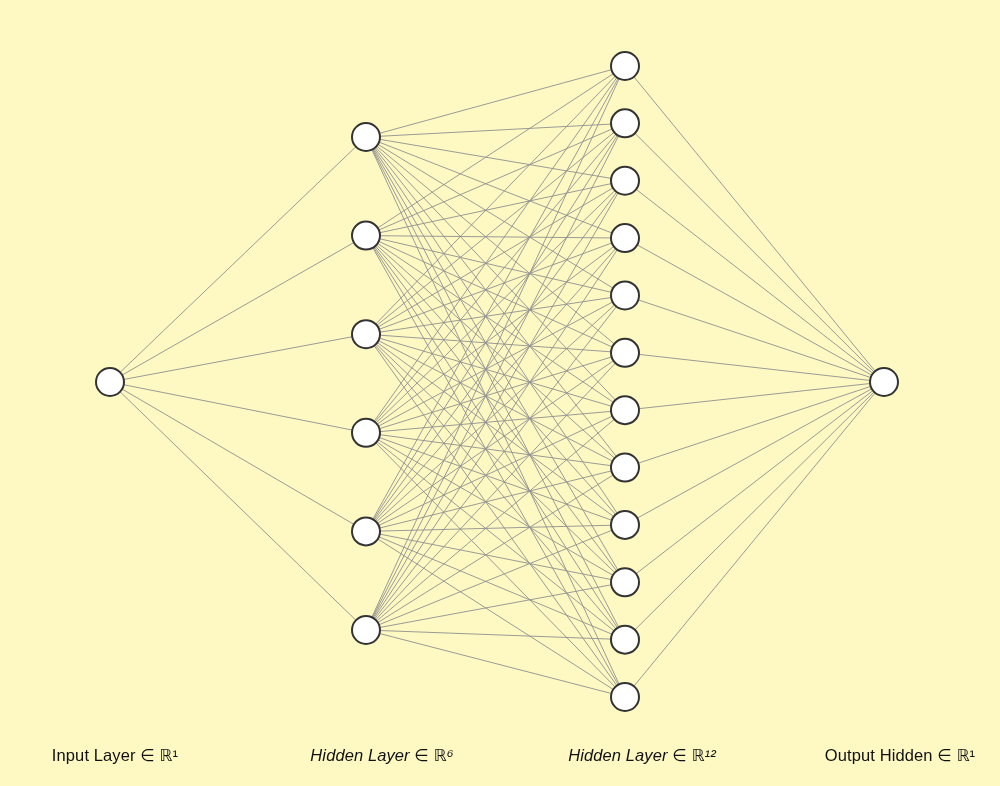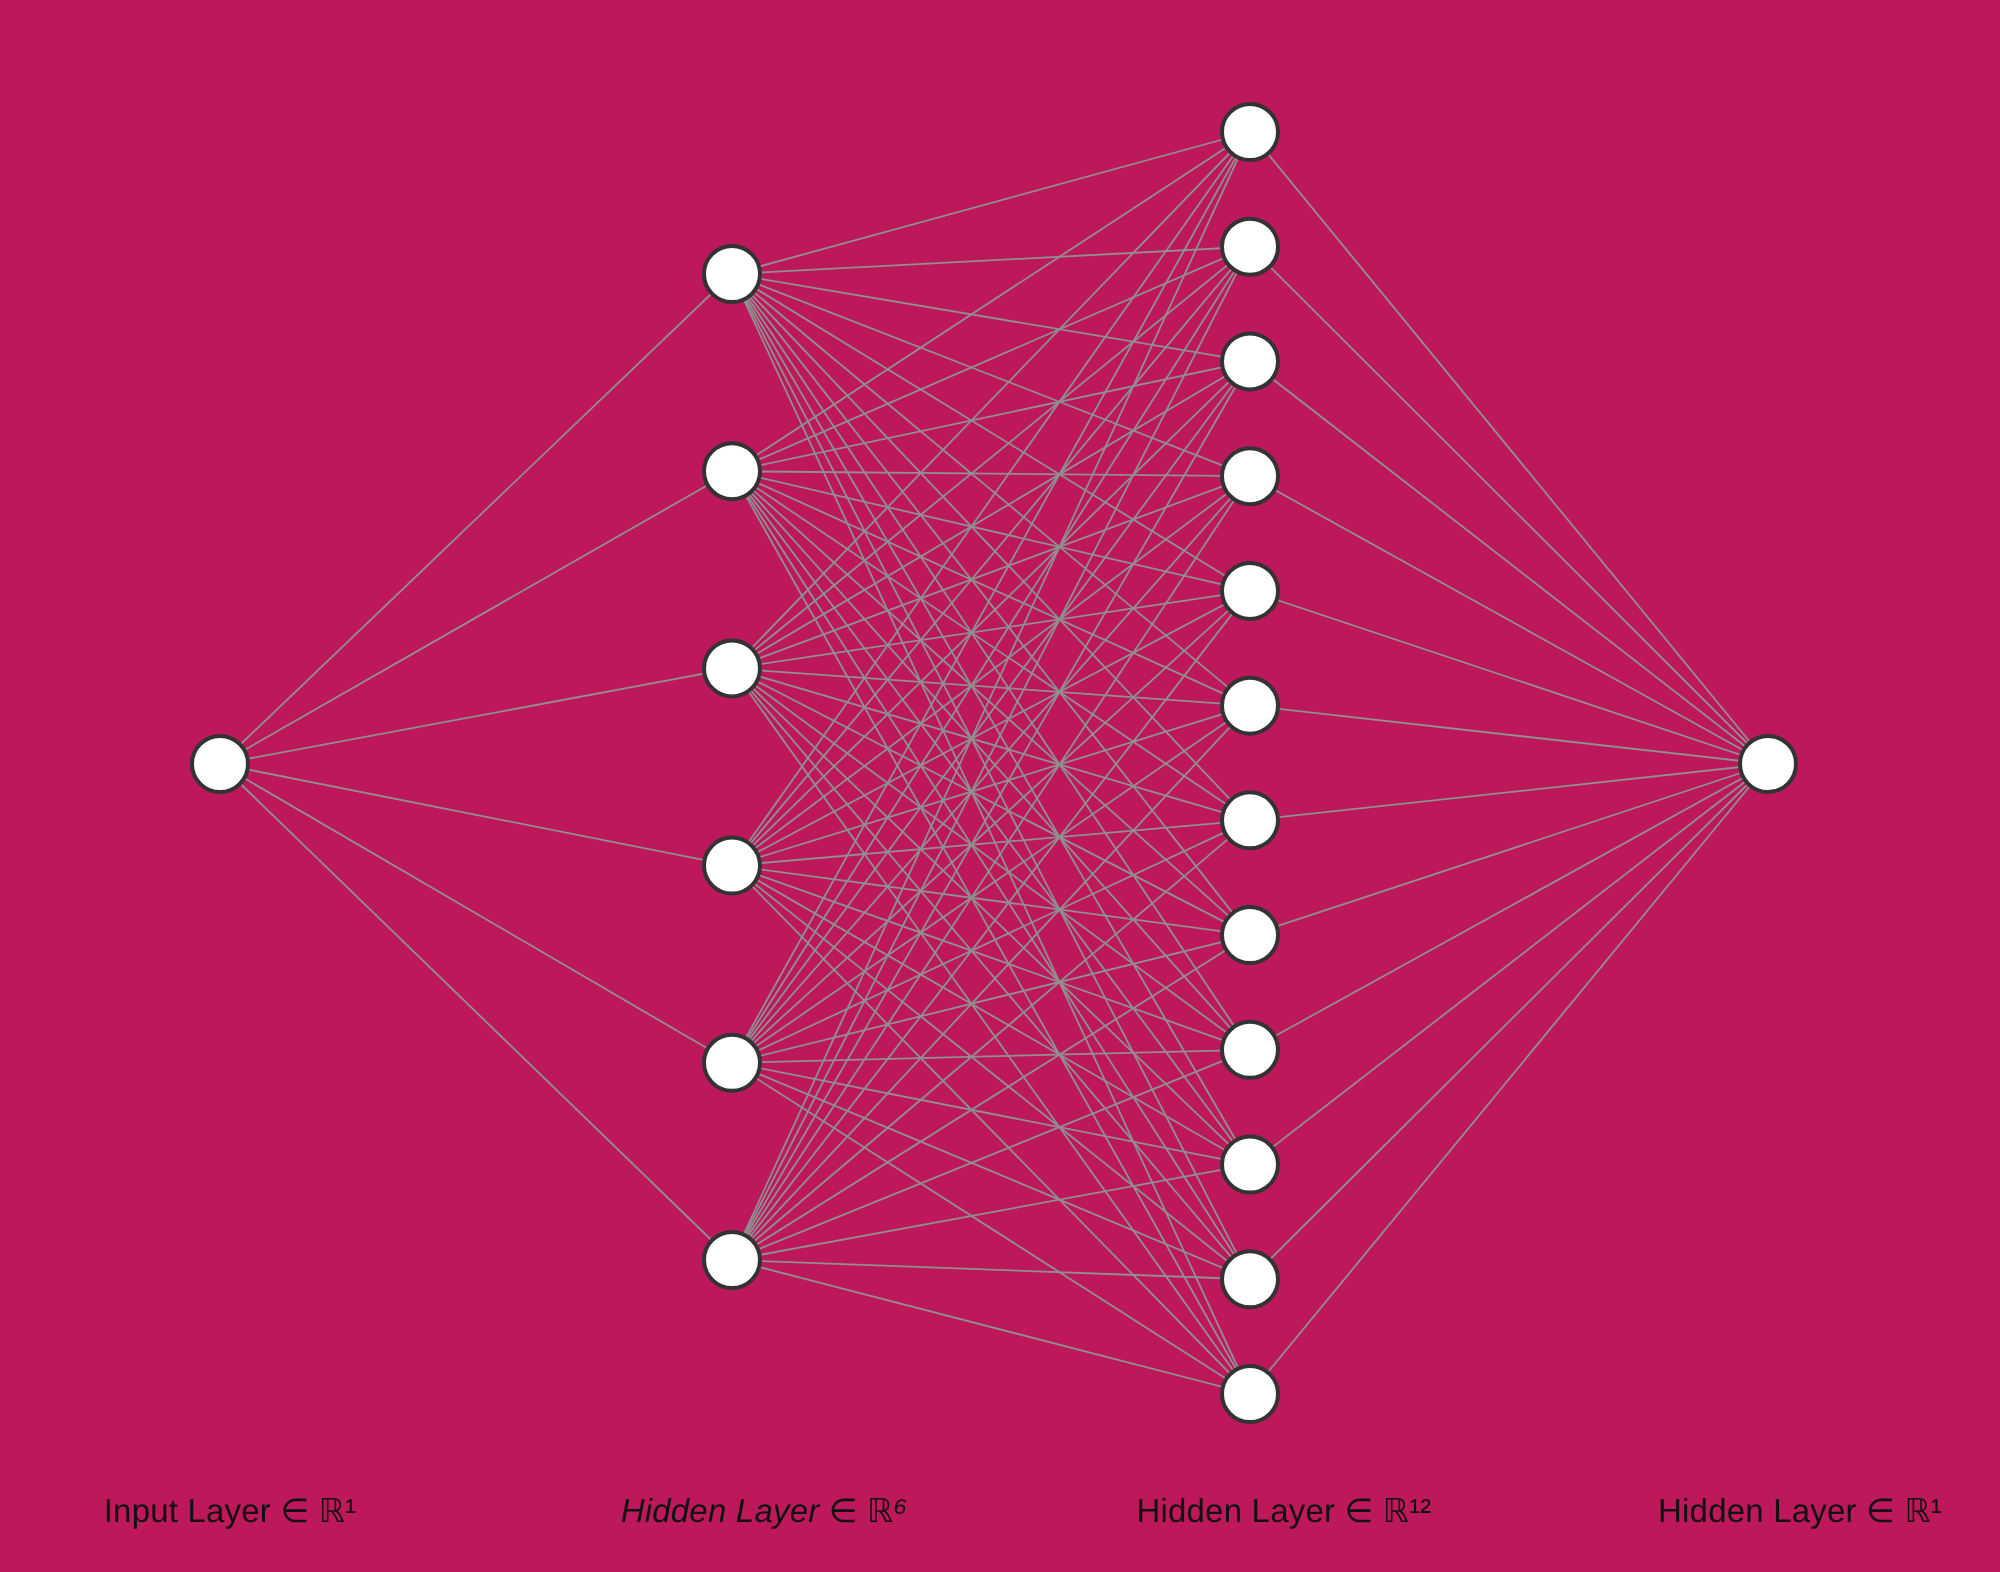--- a/index.html
+++ b/index.html
@@ -5,21 +5,21 @@
   html, body {
     margin: 0;
     padding: 0;
     background: #ffffff;
     font-family: "Liberation Sans", "DejaVu Sans", sans-serif;
   }
   .canvas {
     position: relative;
     width: 1000px;
     height: 786px;
-    background: #be185d;
+    background: #fef9c3;
     overflow: hidden;
   }
   .net-svg {
     position: absolute;
     left: 0;
     top: 0;
   }
   .layer-label {
     position: absolute;
     transform: translateX(-50%);
@@ -145,15 +145,15 @@
         <circle cx="625" cy="524.909090909091" r="14" fill="#ffffff" stroke="#333333" stroke-width="2"></circle>
         <circle cx="625" cy="582.2727272727273" r="14" fill="#ffffff" stroke="#333333" stroke-width="2"></circle>
         <circle cx="625" cy="639.6363636363636" r="14" fill="#ffffff" stroke="#333333" stroke-width="2"></circle>
         <circle cx="625" cy="697" r="14" fill="#ffffff" stroke="#333333" stroke-width="2"></circle>
         <circle cx="884" cy="382" r="14" fill="#ffffff" stroke="#333333" stroke-width="2"></circle>
       </g>
     </svg>
 
   <div class="layer-label" style="left: 115px; top: 746px; color: rgb(17, 17, 17);">Input Layer ∈ ℝ¹</div>
   <div class="layer-label" style="left: 382px; top: 746px; color: rgb(17, 17, 17); font-style: italic;">Hidden Layer ∈ ℝ⁶</div>
-  <div class="layer-label" style="left: 642px; top: 746px; color: rgb(17, 17, 17);">Hidden Layer ∈ ℝ¹²</div>
-  <div class="layer-label" style="left: 900px; top: 746px; color: rgb(17, 17, 17);">Hidden Layer ∈ ℝ¹</div>
+  <div class="layer-label" style="left: 642px; top: 746px; color: rgb(17, 17, 17); font-style: italic;">Hidden Layer ∈ ℝ¹²</div>
+  <div class="layer-label" style="left: 900px; top: 746px; color: rgb(17, 17, 17);">Output Hidden ∈ ℝ¹</div>
 </div>
 
 </body></html>

